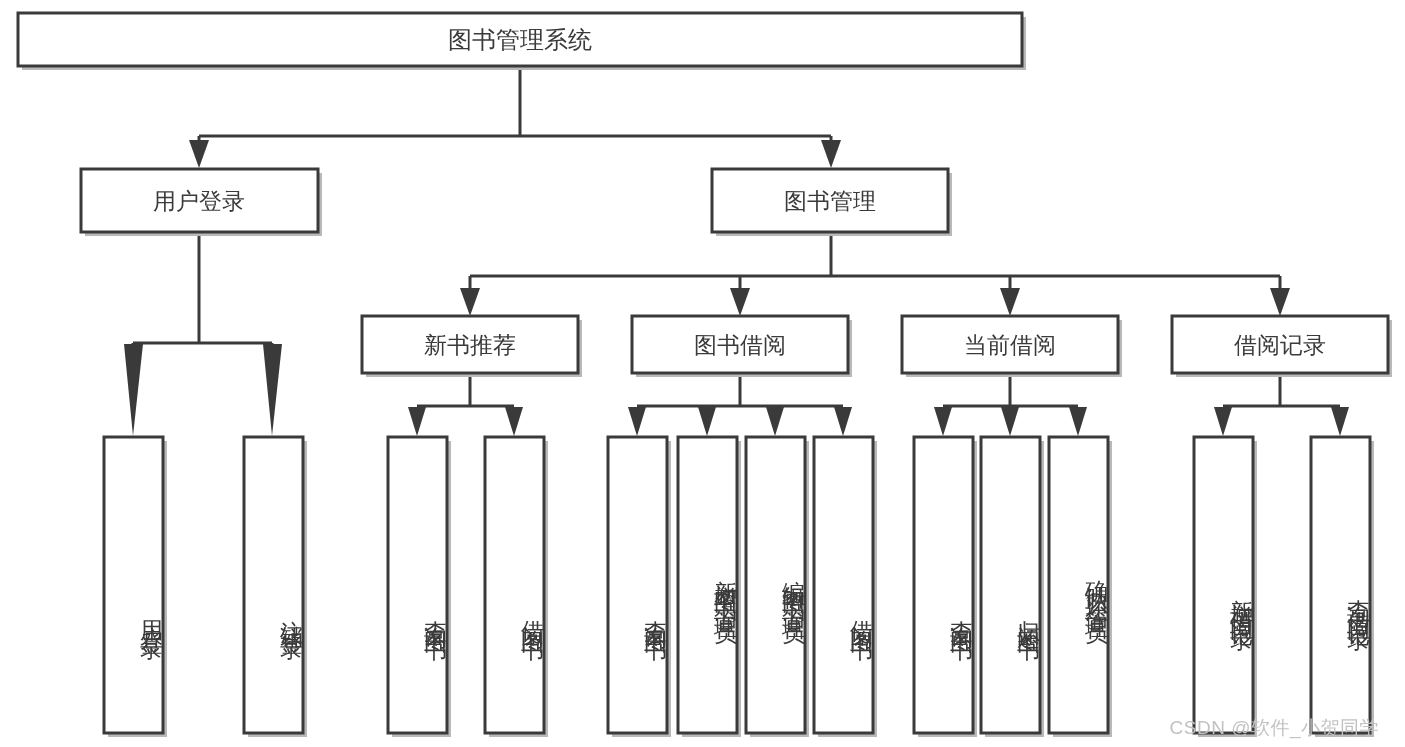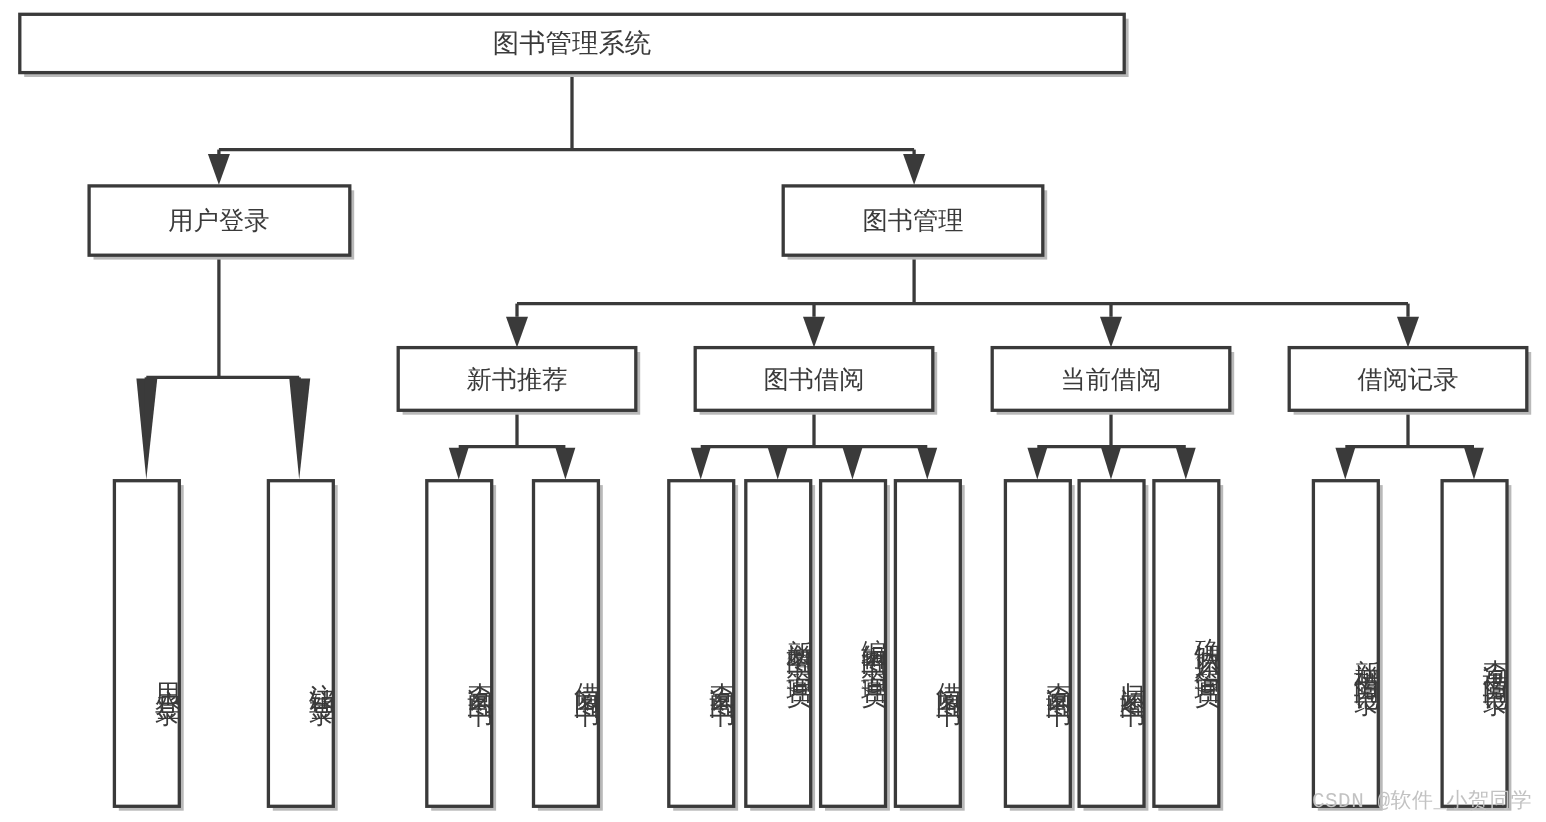--- a/index.html
+++ b/index.html
@@ -64,23 +64,23 @@
     line-height: 1;
     color: #3a3a3a;
     display: flex;
     align-items: flex-start;
     justify-content: center;
     text-align: left;
     pointer-events: none;
   }
   .watermark {
     position: absolute;
-    right: 12px;
+    right: 26px;
     bottom: 6px;
-    font-family: Liberation Mono, monospace;
+    font-family: Liberation Sans, sans-serif;
     font-size: 19px;
     color: #c2c2c2;
     white-space: nowrap;
     letter-spacing: 0.5px;
   }
 </style>
 </head>
 <body>
 
 <div id="diagram-root">

